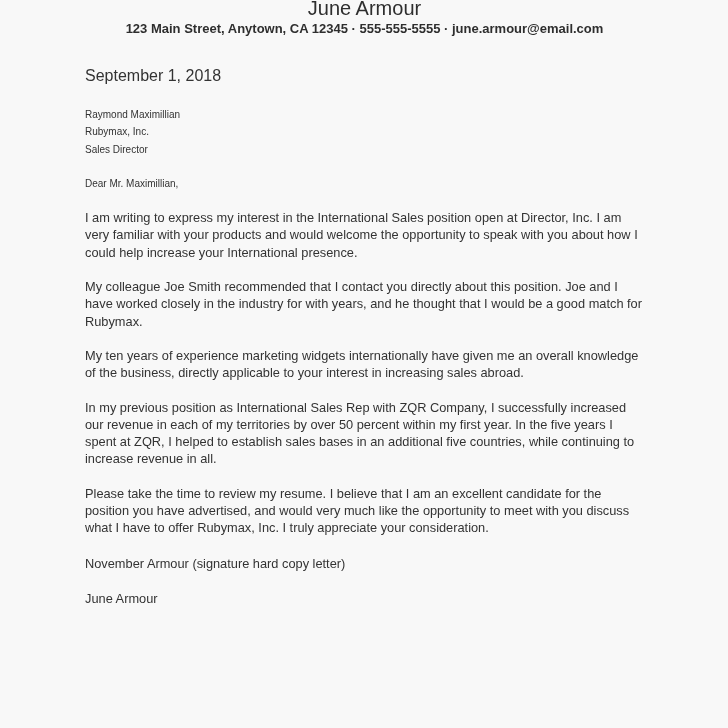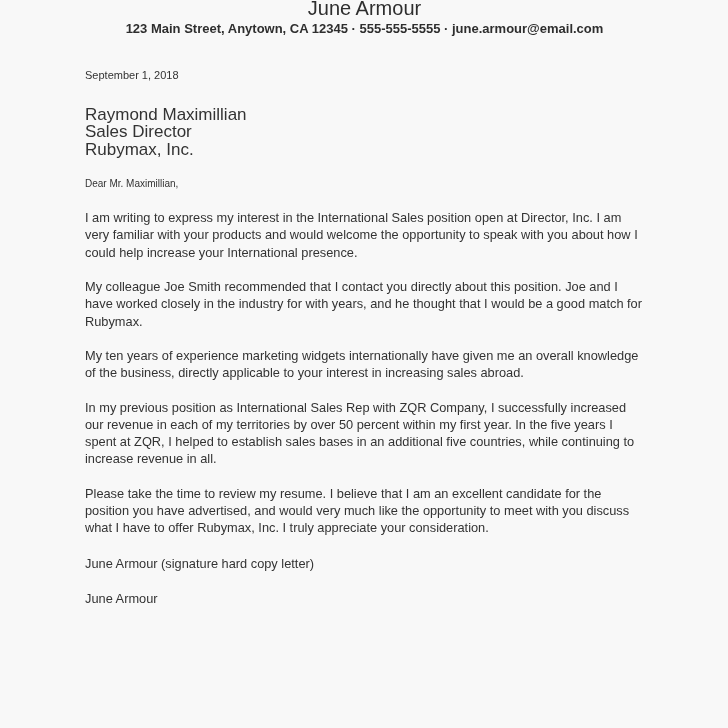--- a/index.html
+++ b/index.html
@@ -30,26 +30,26 @@
   }
   .sender-contact {
     font-size: 13px;
     line-height: 15px;
     font-weight: 700;
     color: #2e2e2e;
     margin-top: 3px;
   }
   .date-line {
     margin-top: 31px;
-    font-size: 11px;
+    font-size: 16px;
     line-height: 17px;
   }
   .recipient-block {
     margin-top: 22px;
-    font-size: 17px;
+    font-size: 10px;
     line-height: 17.3px;
   }
   .salutation {
     margin-top: 17px;
     font-size: 10px;
     line-height: 17.3px;
   }
   .body-paragraph {
     margin-top: 17px;
     font-size: 12.8px;
@@ -69,30 +69,30 @@
 
   <div class="letter-header">
     <div class="sender-name">June Armour</div>
     <div class="sender-contact">123 Main Street, Anytown, CA 12345 · 555-555-5555 · june.armour@email.com</div>
   </div>
 
   <div class="date-line">September 1, 2018</div>
 
   <div class="recipient-block">
     <div>Raymond Maximillian</div>
+    <div>Rubymax, Inc.</div>
     <div>Sales Director</div>
-    <div>Rubymax, Inc.</div>
   </div>
 
   <div class="salutation">Dear Mr. Maximillian,</div>
 
   <div class="body-paragraph">I am writing to express my interest in the International Sales position open at Director, Inc. I am very familiar with your products and would welcome the opportunity to speak with you about how I could help increase your International presence.</div>
   <div class="body-paragraph">My colleague Joe Smith recommended that I contact you directly about this position. Joe and I have worked closely in the industry for with years, and he thought that I would be a good match for Rubymax.</div>
   <div class="body-paragraph">My ten years of experience marketing widgets internationally have given me an overall knowledge of the business, directly applicable to your interest in increasing sales abroad.</div>
   <div class="body-paragraph">In my previous position as International Sales Rep with ZQR Company, I successfully increased our revenue in each of my territories by over 50 percent within my first year. In the five years I spent at ZQR, I helped to establish sales bases in an additional five countries, while continuing to increase revenue in all.</div>
   <div class="body-paragraph">Please take the time to review my resume. I believe that I am an excellent candidate for the position you have advertised, and would very much like the opportunity to meet with you discuss what I have to offer Rubymax, Inc. I truly appreciate your consideration.</div>
 
 
-  <div class="signature-line">June Armour (signature hard copy letter)</div>
+  <div class="signature-line">November Armour (signature hard copy letter)</div>
 
   <div class="typed-name">June Armour</div>
 
 </div>
 
 </body></html>

